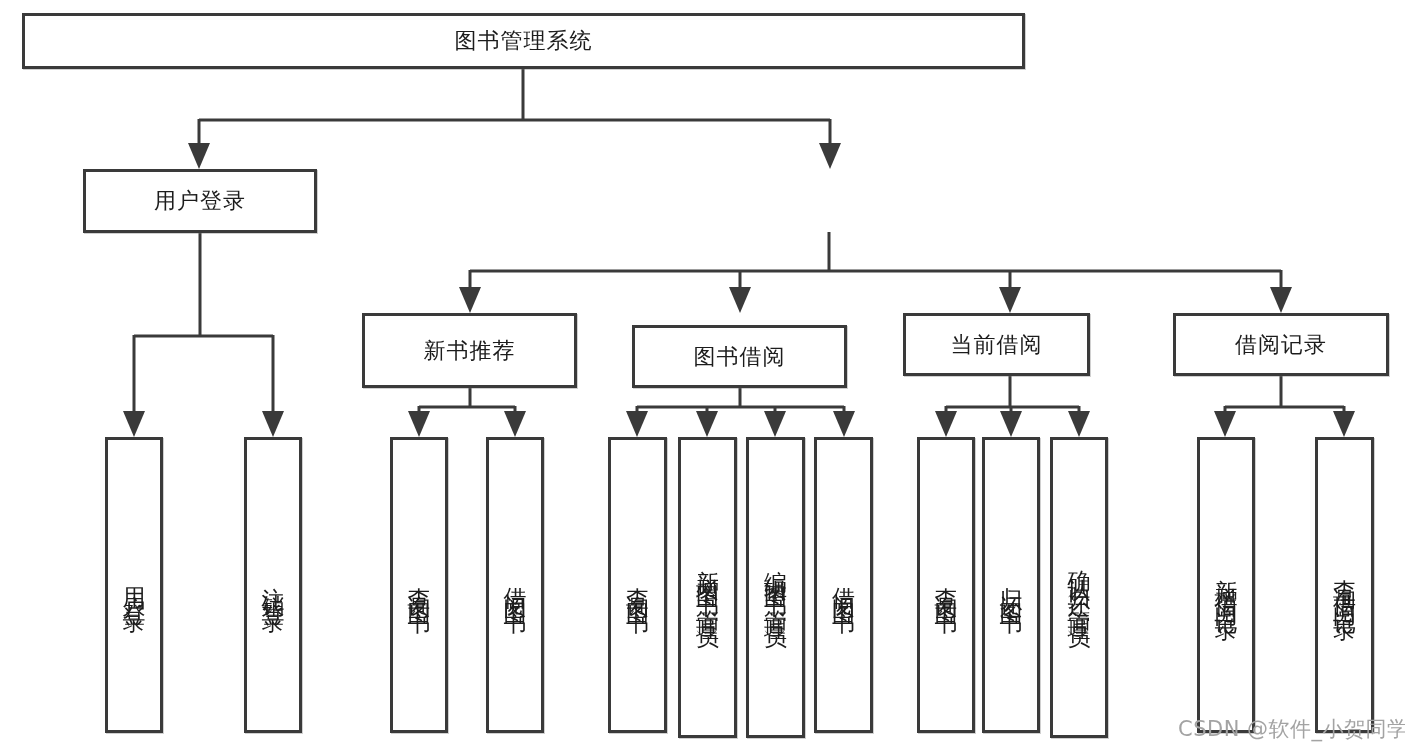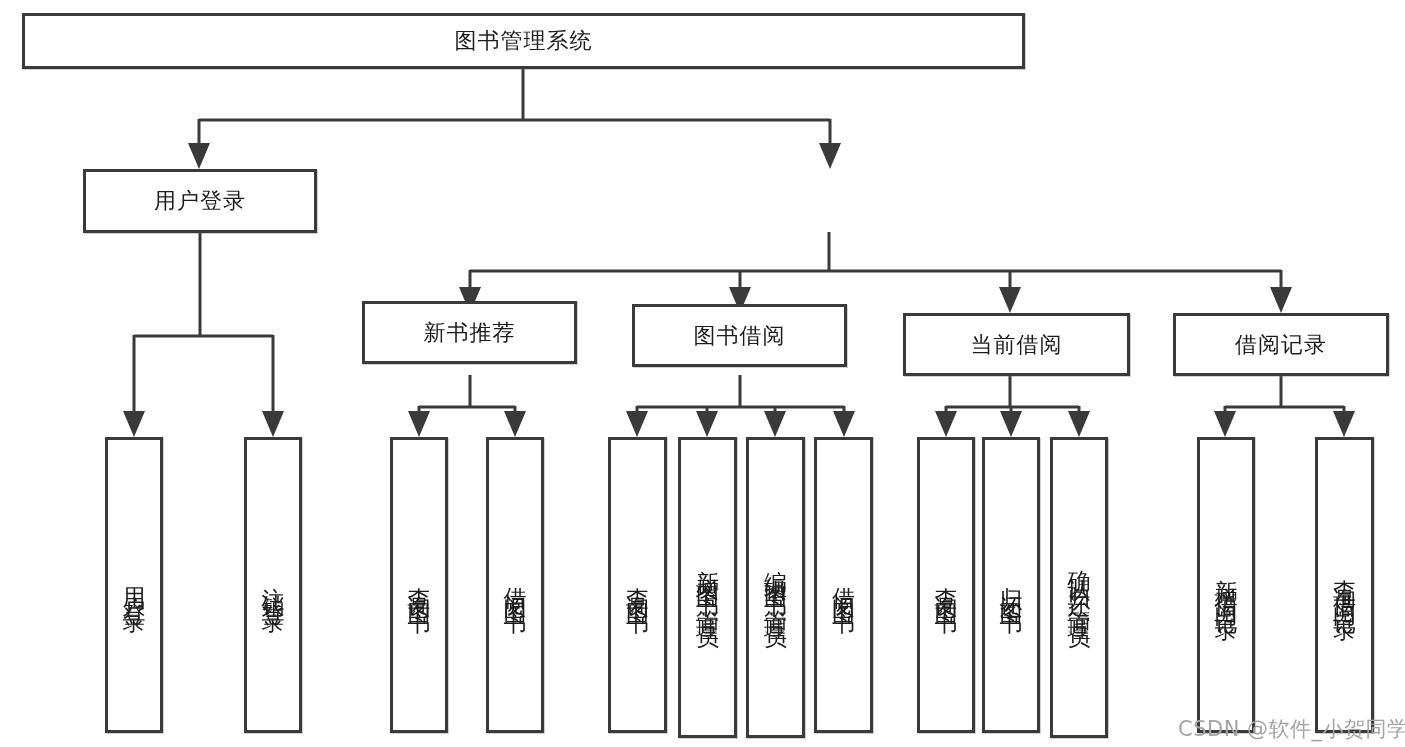--- a/index.html
+++ b/index.html
@@ -111,27 +111,27 @@
   </svg>
 
   <div class="box" style="left:22px; top:13px; width:1003px; height:56px;">
     <span class="htext">图书管理系统</span>
   </div>
 
   <div class="box" style="left:83px; top:169px; width:234px; height:64px;">
     <span class="htext">用户登录</span>
   </div>
 
-  <div class="box" style="left:362px; top:301px; width:215px; height:63px;">
+  <div class="box" style="left:362px; top:313px; width:215px; height:75px;">
     <span class="htext">新书推荐</span>
   </div>
-  <div class="box" style="left:632px; top:304px; width:215px; height:63px;">
+  <div class="box" style="left:632px; top:325px; width:215px; height:63px;">
     <span class="htext">图书借阅</span>
   </div>
-  <div class="box" style="left:903px; top:313px; width:227px; height:63px;">
+  <div class="box" style="left:903px; top:313px; width:187px; height:63px;">
     <span class="htext">当前借阅</span>
   </div>
   <div class="box" style="left:1173px; top:313px; width:216px; height:63px;">
     <span class="htext">借阅记录</span>
   </div>
 
   <div class="box" style="left:105px; top:437px; width:58px; height:296px;">
     <span class="vtext">用户登录</span>
   </div>
   <div class="box" style="left:244px; top:437px; width:58px; height:296px;">

